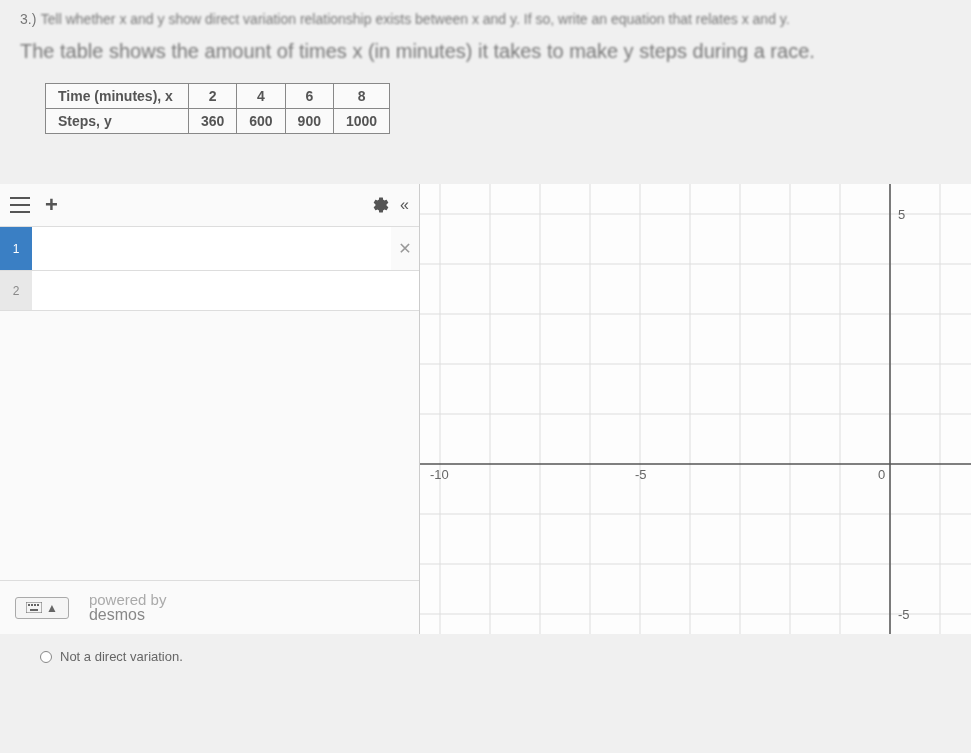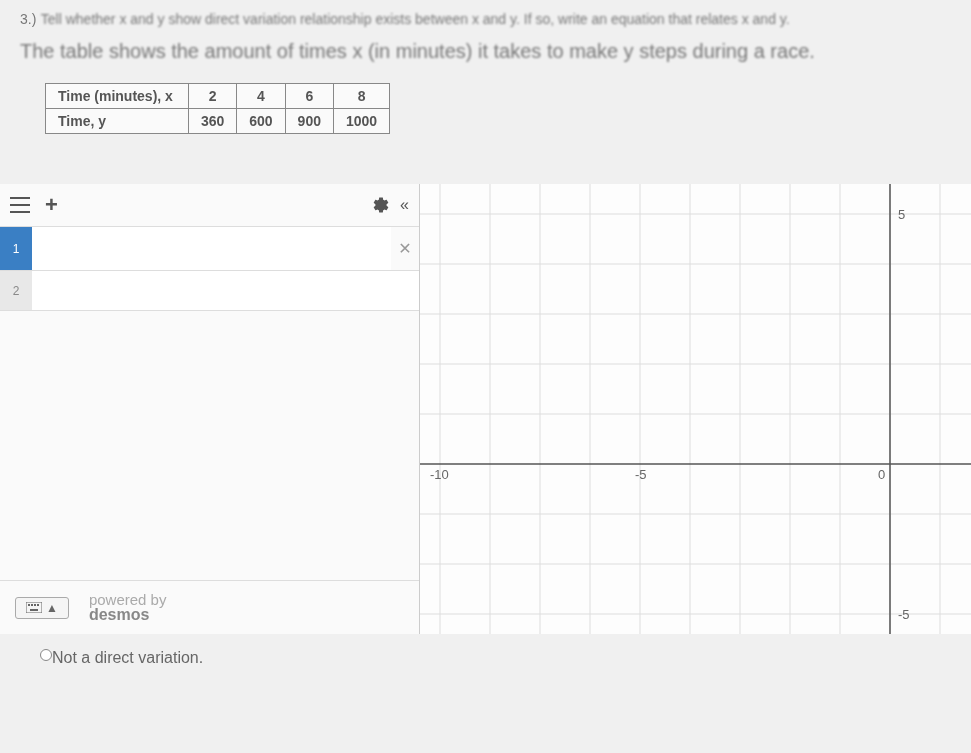--- a/index.html
+++ b/index.html
@@ -156,21 +156,21 @@
       font-size: 12px;
       color: #666;
       display: flex;
       align-items: center;
       gap: 4px;
       background: #f5f5f5;
     }
     .desmos-brand {
       font-size: 16px;
       color: #888;
-      font-weight: 700;
+      font-weight: 400;
     }
     .desmos-powered {
       font-size: 15px;
       color: #aaa;
       display: block;
       margin-bottom: -2px;
     }
     .graph-panel {
       flex: 1;
       position: relative;
@@ -179,24 +179,24 @@
     .graph-svg {
       width: 100%;
       height: 100%;
     }
     .grid-line { stroke: #ddd; stroke-width: 1; }
     .axis-line { stroke: #555; stroke-width: 1.5; }
     .axis-label { fill: #666; font-size: 13px; font-family: Arial; }
     .answer-option {
       margin: 15px 0 0 40px;
       display: flex;
-      align-items: flex-start;
-      gap: 0;
+      align-items: center;
+      gap: 8px;
       color: #666;
-      font-size: 16px;
+      font-size: 13px;
     }
     .radio-circle {
       width: 12px;
       height: 12px;
       border: 1px solid #888;
       border-radius: 50%;
       background: #fff;
     }
   </style>
 </head>
@@ -210,21 +210,21 @@
   <table class="data-table">
     <tbody>
         <tr>
       <td class="label-cell">Time (minutes), x</td>
       <td>2</td>
       <td>4</td>
       <td>6</td>
       <td>8</td>
     </tr>
     <tr>
-      <td class="label-cell">Time, y</td>
+      <td class="label-cell">Steps, y</td>
       <td>360</td>
       <td>600</td>
       <td>900</td>
       <td>1000</td>
     </tr>
   </tbody>
     </table>
 </div>
 
 <div class="desmos-container">

